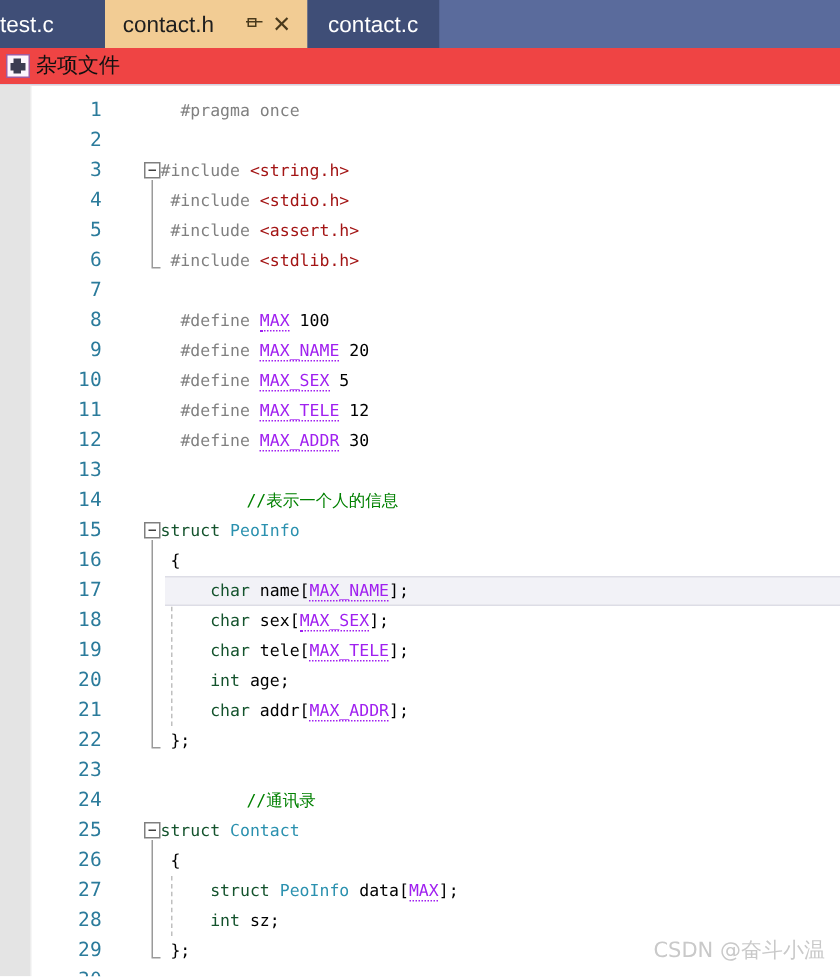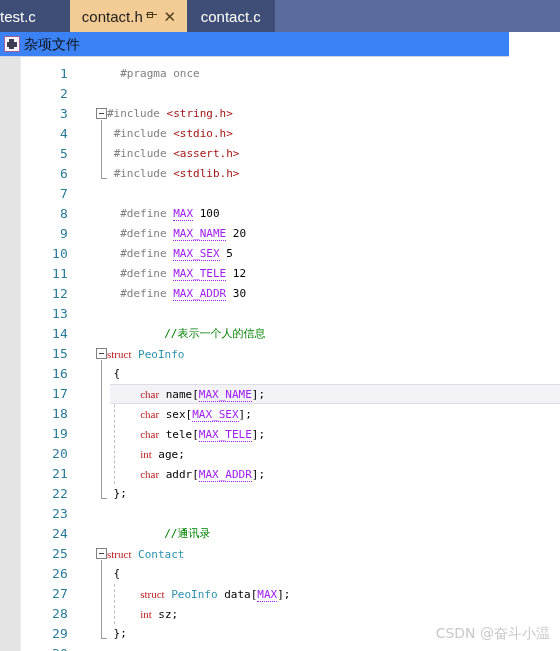--- a/index.html
+++ b/index.html
@@ -52,21 +52,21 @@
     padding-left: 0;
     padding-right: 34px;
   }
   .tab.active {
     background: #F2CC94;
     color: #1E1E1E;
     padding: 0 8px 0 12px;
     border-top: 0;
   }
   .tab.active .tab-label {
-    margin-right: 0;
+    margin-right: 18px;
   }
   .tab-icon {
     width: 16px;
     height: 16px;
     display: inline-flex;
     align-items: center;
     justify-content: center;
     color: #4A3A1C;
     font-size: 13px;
     line-height: 1;
@@ -101,23 +101,23 @@
   }
   .tab-strip-filler {
     flex: 1 1 auto;
     background: #5A6B9C;
   }
 
   
   .misc-bar {
     position: absolute;
     left: 0; top: 32px;
-    width: 509px;
+    width: 560px;
     height: 25px;
-    background: #3b82f6;
+    background: #ef4444;
     border-bottom: 1px solid #CFD4E4;
     display: flex;
     align-items: center;
     padding-left: 4px;
     box-sizing: border-box;
   }
   .misc-icon {
     width: 16px;
     height: 16px;
     box-sizing: border-box;
@@ -212,21 +212,21 @@
     top: 0;
     font-family: "DejaVu Sans Mono", monospace;
     font-size: 11px;
     color: #000000;
     letter-spacing: 0px;
   }
 
   
   .t-pre   { color: #808080; }
   .t-hdr   { color: #A31515; }
-  .t-kw    { color: #b91c1c; font-family: Liberation Serif, serif; }
+  .t-kw    { color: #14532d; }
   .t-type  { color: #2B91AF; }
   .t-macro { color: #A020F0; border-bottom: 1px dotted #A020F0; }
   .t-cmt   { color: #008000; margin-left: 44px; }
   .t-plain { color: #000000; }
 
   
   .fold-box {
     position: absolute;
     width: 11px;
     height: 11px;

